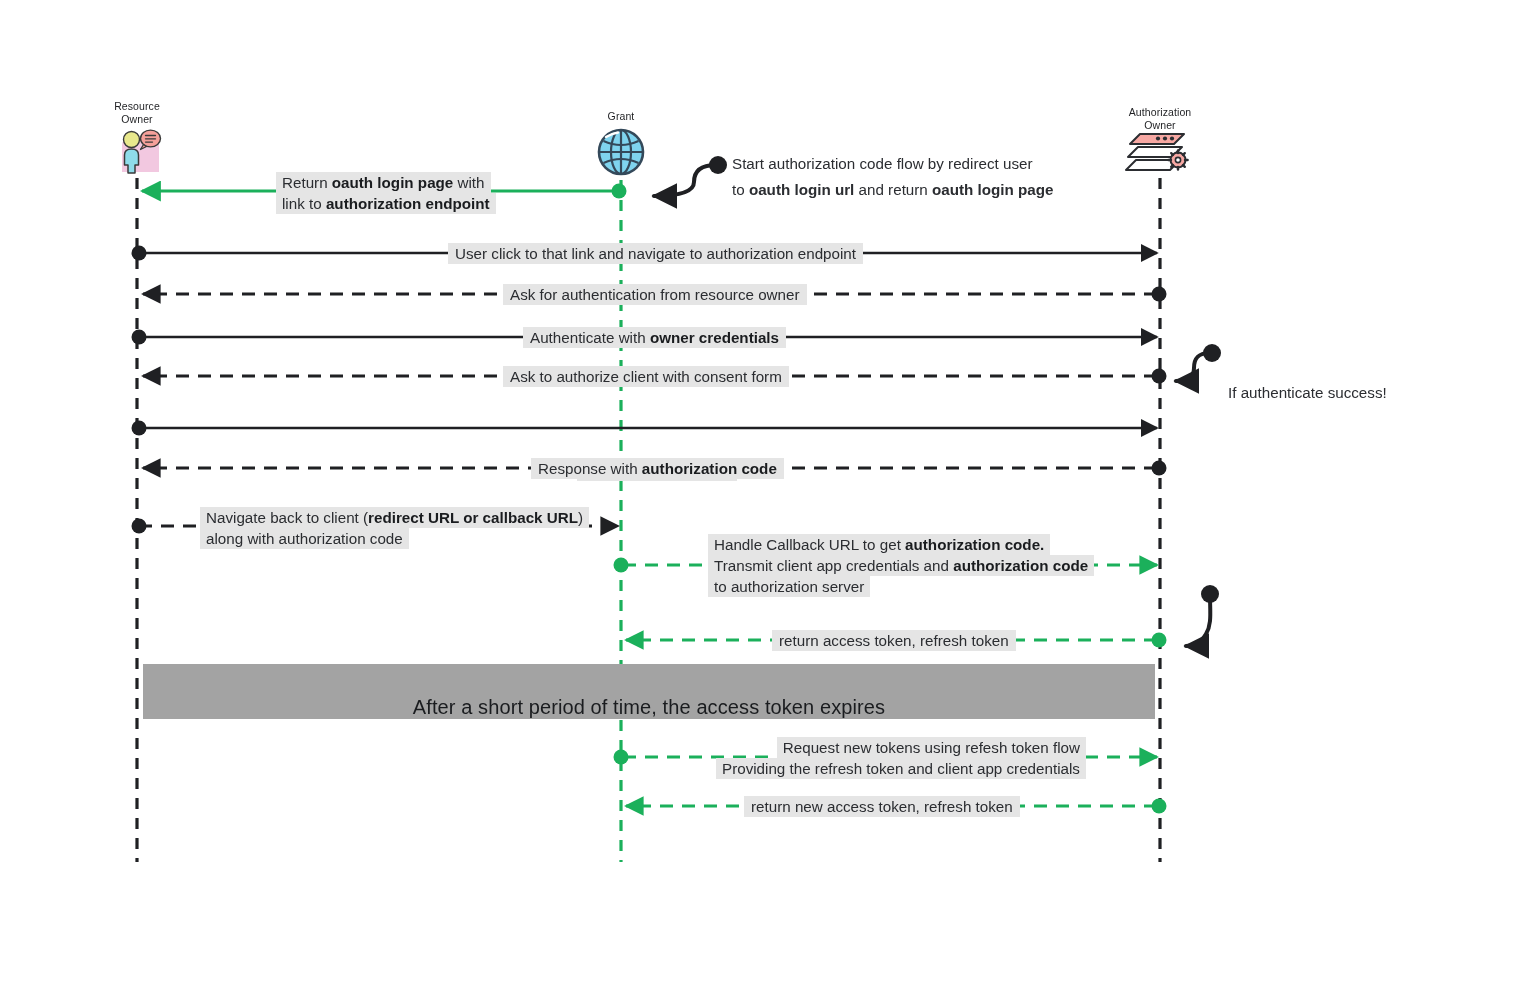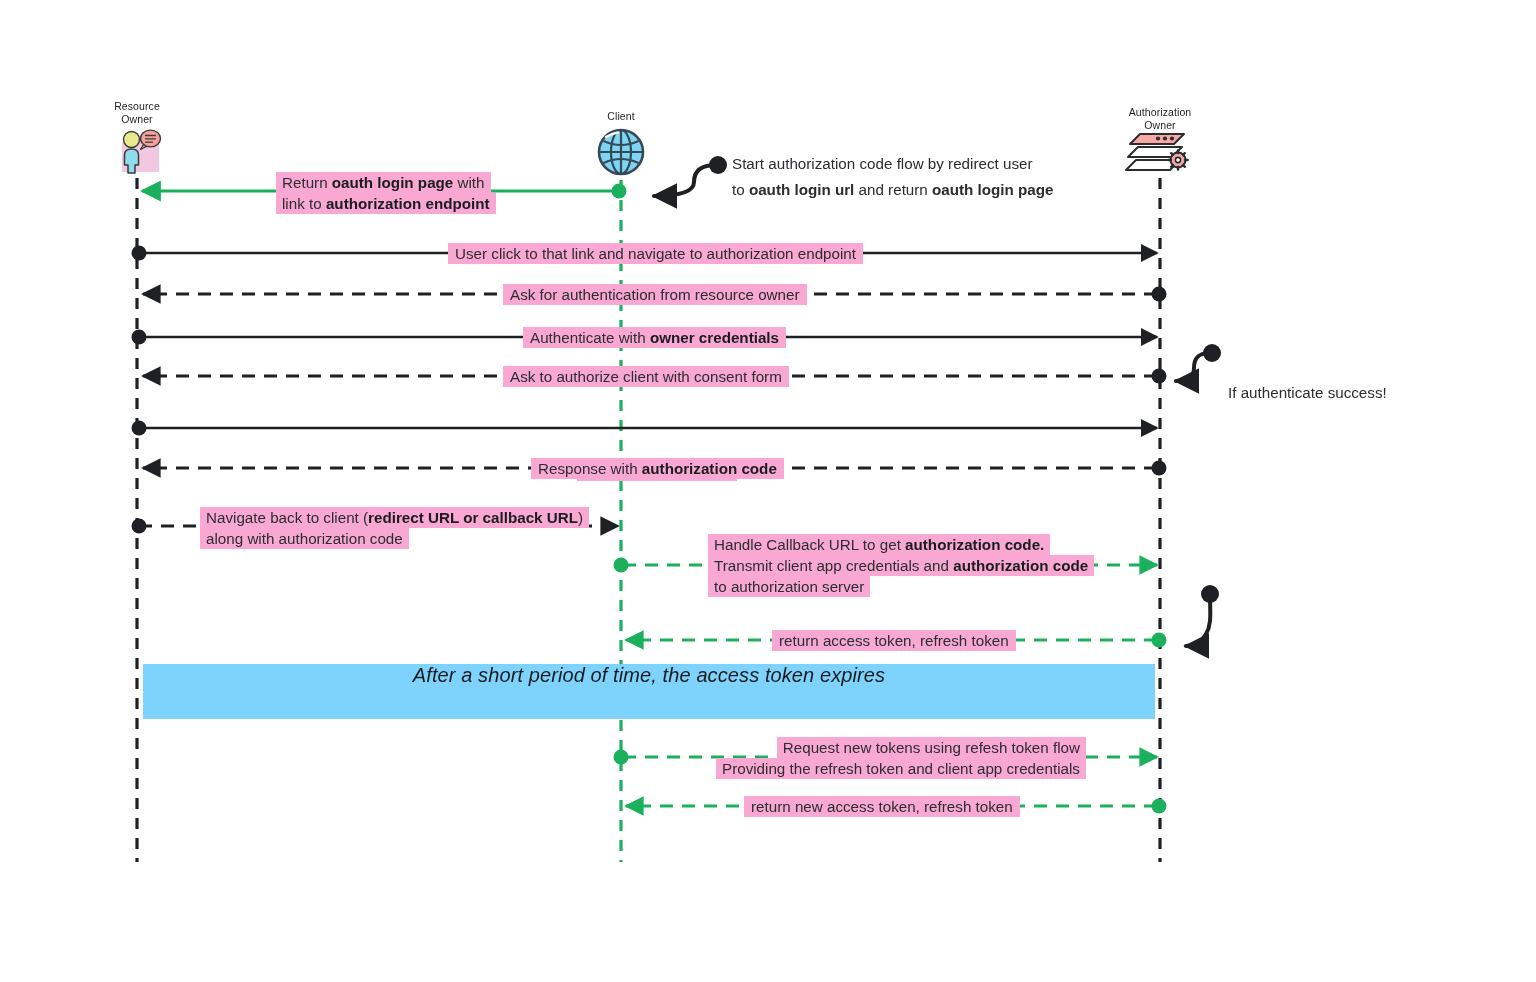--- a/index.html
+++ b/index.html
@@ -39,39 +39,38 @@
     position: absolute;
     font-size: 15.2px;
     line-height: 21px;
     color: #2b2d31;
     white-space: nowrap;
   }
   .msg b { font-weight: bold; color: #1a1c1f; }
   .msg.center { text-align: right; }
   .msg.left { text-align: left; }
   .msg-bg {
-    background: #f9a8d4;
+    background: #e5e5e5;
     padding: 0 7px;
   }
   .note {
     position: absolute;
     font-size: 15.2px;
     line-height: 26px;
     color: #2b2d31;
     white-space: nowrap;
     text-align: left;
   }
   .note b { font-weight: bold; }
   .divider {
     position: absolute;
-    background: #7dd3fc;
+    background: #a3a3a3;
     display: flex;
-    align-items: flex-start;
+    align-items: flex-end;
     justify-content: center;
-    font-style: italic;
   }
   .divider span {
     font-size: 20px;
     color: #1a1c1f;
     letter-spacing: 0.1px;
   }
   .actor-icon {
     position: absolute;
   }
 </style>
@@ -93,21 +92,21 @@
       <ellipse cx="38.5" cy="13.5" rx="10" ry="8.4" fill="#f5a09a" stroke="#3a3a3a" stroke-width="1.4"></ellipse>
       <path d="M31.5 19.5 L28.5 24.5 L34.5 21.5 Z" fill="#f5a09a" stroke="#3a3a3a" stroke-width="1.3" stroke-linejoin="round"></path>
       <line x1="33.5" y1="10.5" x2="43.5" y2="10.5" stroke="#3a3a3a" stroke-width="1.3" stroke-linecap="round"></line>
       <line x1="33.5" y1="13.8" x2="43.5" y2="13.8" stroke="#3a3a3a" stroke-width="1.3" stroke-linecap="round"></line>
       <line x1="33.5" y1="17.1" x2="40.5" y2="17.1" stroke="#3a3a3a" stroke-width="1.3" stroke-linecap="round"></line>
 
       <path d="M12.5 30 Q12.5 24 19.5 24 Q26.5 24 26.5 30 L26.5 40 L23 40 L23 48 L16 48 L16 40 L12.5 40 Z" fill="#8fdcea" stroke="#3a3a3a" stroke-width="1.5" stroke-linejoin="round"></path>
     </svg>
   </div>
 
-  <div class="hdr-label" style="left:581px; top:110px; width:80px;">Client</div>
+  <div class="hdr-label" style="left:581px; top:110px; width:80px;">Grant</div>
 
   <div class="actor-icon" style="left:595px; top:126px; width:52px; height:52px;">
     <svg width="52" height="52" viewBox="0 0 52 52" xmlns="http://www.w3.org/2000/svg">
       <circle cx="26" cy="26" r="22" fill="#7fd4ef" stroke="#34495a" stroke-width="2.6"></circle>
       <ellipse cx="26" cy="26" rx="10" ry="22" fill="none" stroke="#34495a" stroke-width="2.2"></ellipse>
       <line x1="4" y1="26" x2="48" y2="26" stroke="#34495a" stroke-width="2.2"></line>
       <path d="M8.5 15 Q26 23 43.5 15" fill="none" stroke="#34495a" stroke-width="2.2"></path>
       <path d="M8.5 37 Q26 29 43.5 37" fill="none" stroke="#34495a" stroke-width="2.2"></path>
       <line x1="26" y1="4" x2="26" y2="48" stroke="#34495a" stroke-width="2.2"></line>
       <path d="M11 11 Q17 7.5 23 6.5" fill="none" stroke="#ffffff" stroke-width="2.4" stroke-linecap="round"></path>

